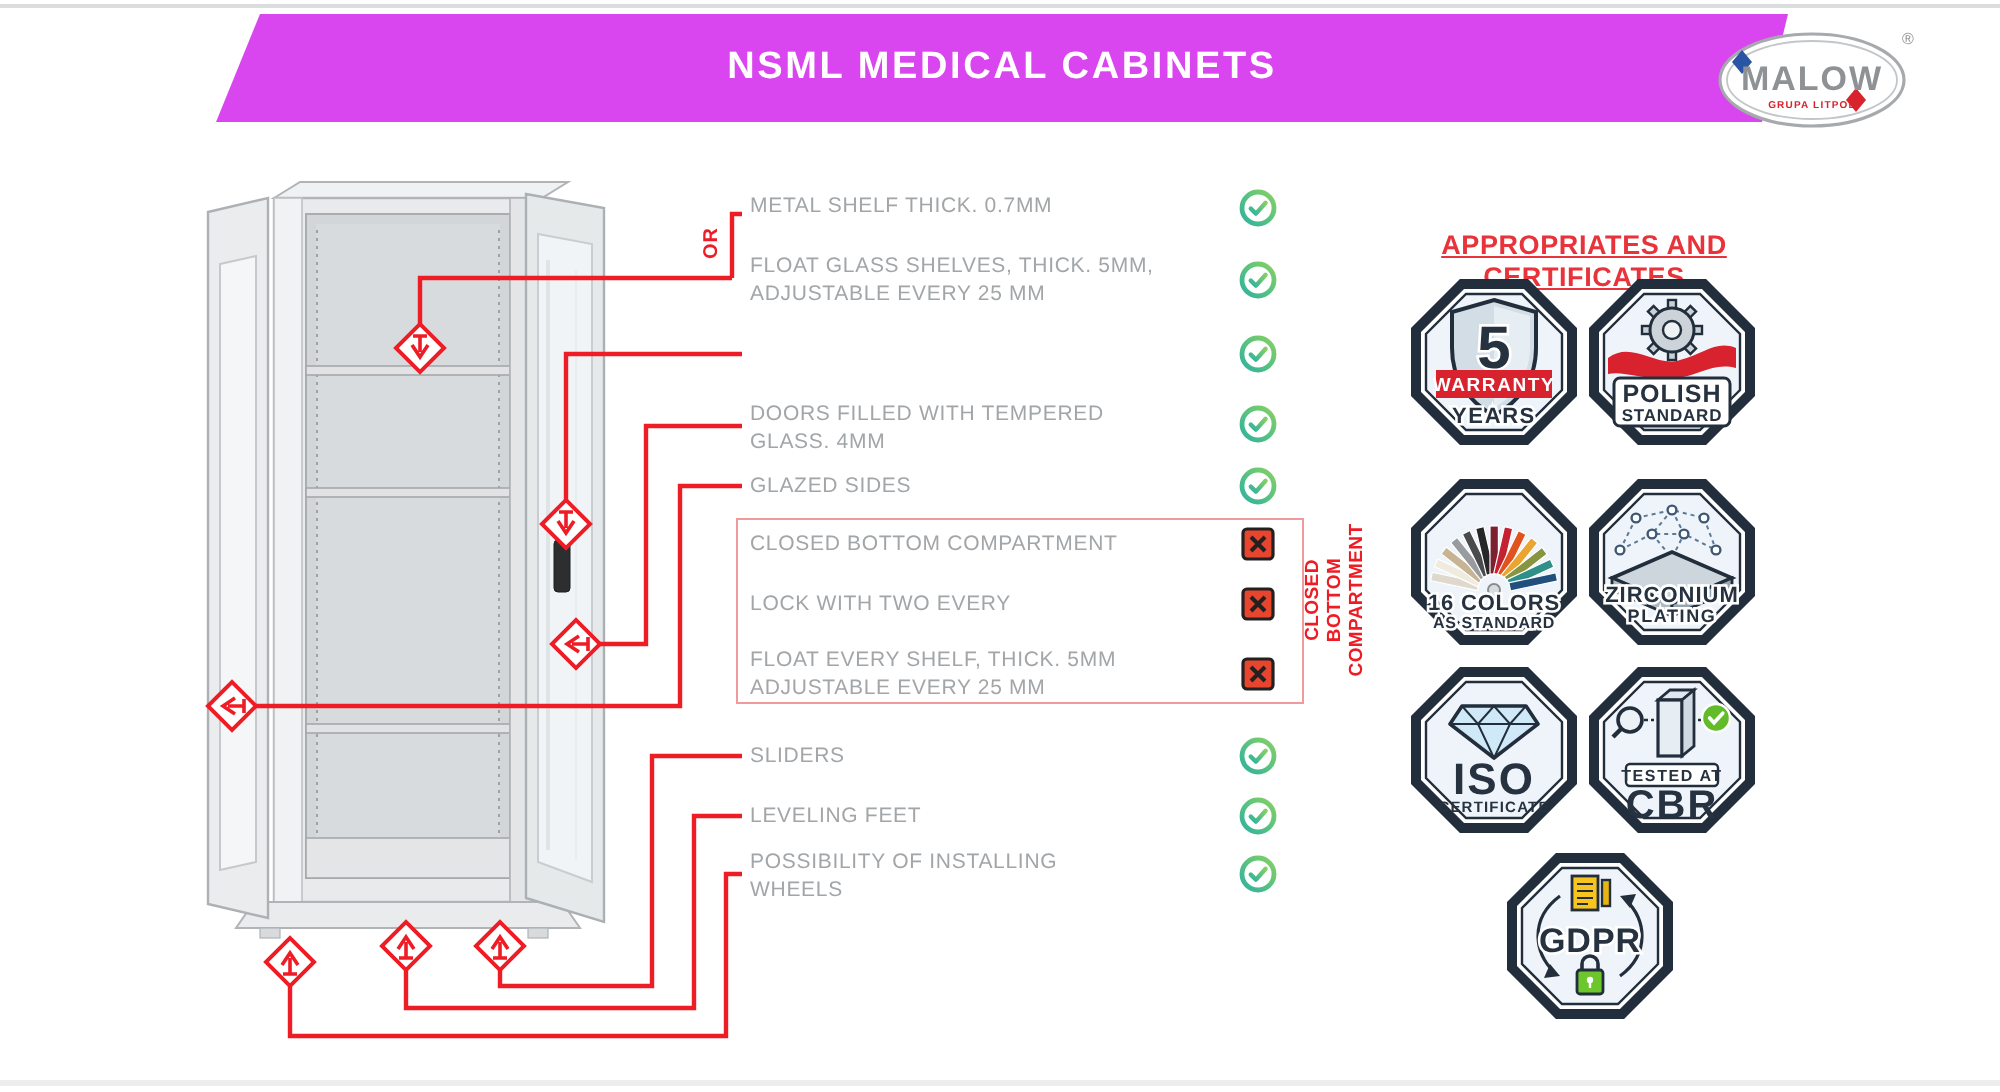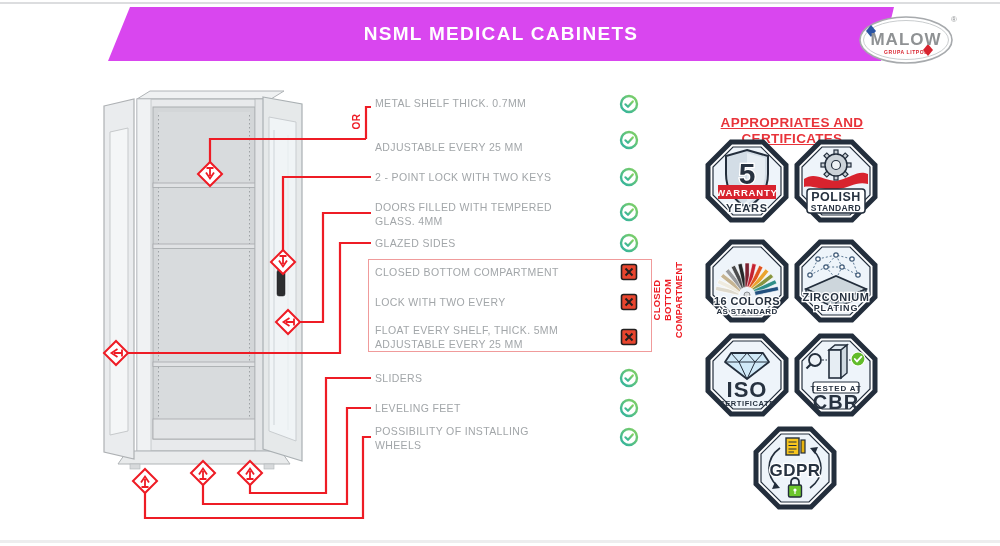--- a/index.html
+++ b/index.html
@@ -156,22 +156,21 @@
   </div>
 
   <div class="rot rot-or">OR</div>
   <div class="redbox"></div>
   <div class="rot rot-closed">
     <span>CLOSED BOTTOM</span><br>
     <span>COMPARTMENT</span>
   </div>
 
   <div class="flabel" style="top:97px"><span>METAL SHELF THICK. 0.7MM</span></div>
-  <div class="flabel" style="top:127px"><br><span>ADJUSTABLE EVERY 25 MM</span></div>
-  <div class="flabel" style="top:171px"><span>2 - POINT LOCK WITH TWO KEYS</span></div>
+  <div class="flabel" style="top:127px"><span>FLOAT GLASS SHELVES, THICK. 5MM,</span><br><span>ADJUSTABLE EVERY 25 MM</span></div>
   <div class="flabel" style="top:201px"><span>DOORS FILLED WITH TEMPERED</span><br><span>GLASS. 4MM</span></div>
   <div class="flabel" style="top:237px"><span>GLAZED SIDES</span></div>
   <div class="flabel" style="top:266px"><span>CLOSED BOTTOM COMPARTMENT</span></div>
   <div class="flabel" style="top:296px"><span>LOCK WITH TWO EVERY</span></div>
   <div class="flabel" style="top:324px"><span>FLOAT EVERY SHELF, THICK. 5MM</span><br><span>ADJUSTABLE EVERY 25 MM</span></div>
   <div class="flabel" style="top:372px"><span>SLIDERS</span></div>
   <div class="flabel" style="top:402px"><span>LEVELING FEET</span></div>
   <div class="flabel" style="top:425px"><span>POSSIBILITY OF INSTALLING</span><br><span>WHEELS</span></div>
 
   <div class="ficon" style="top:94px"><svg width="20" height="20">

